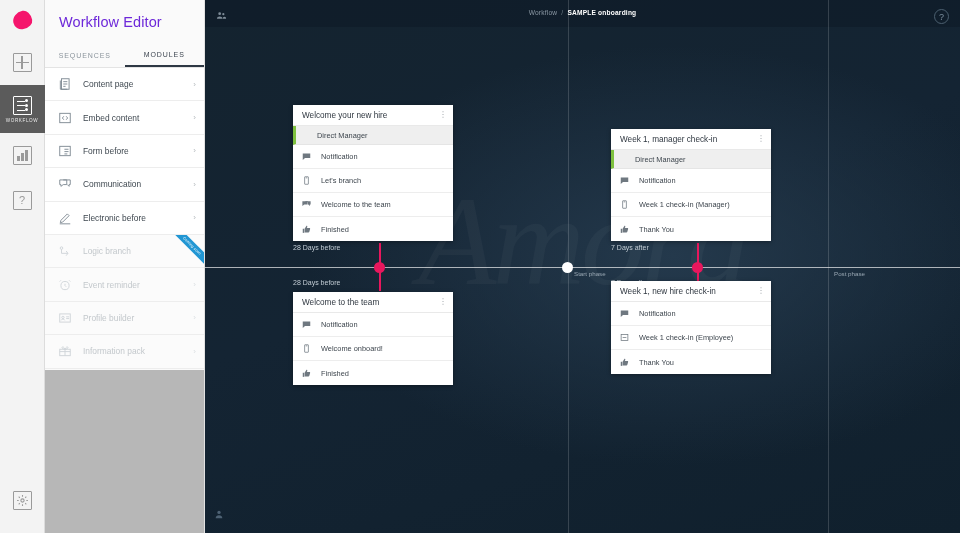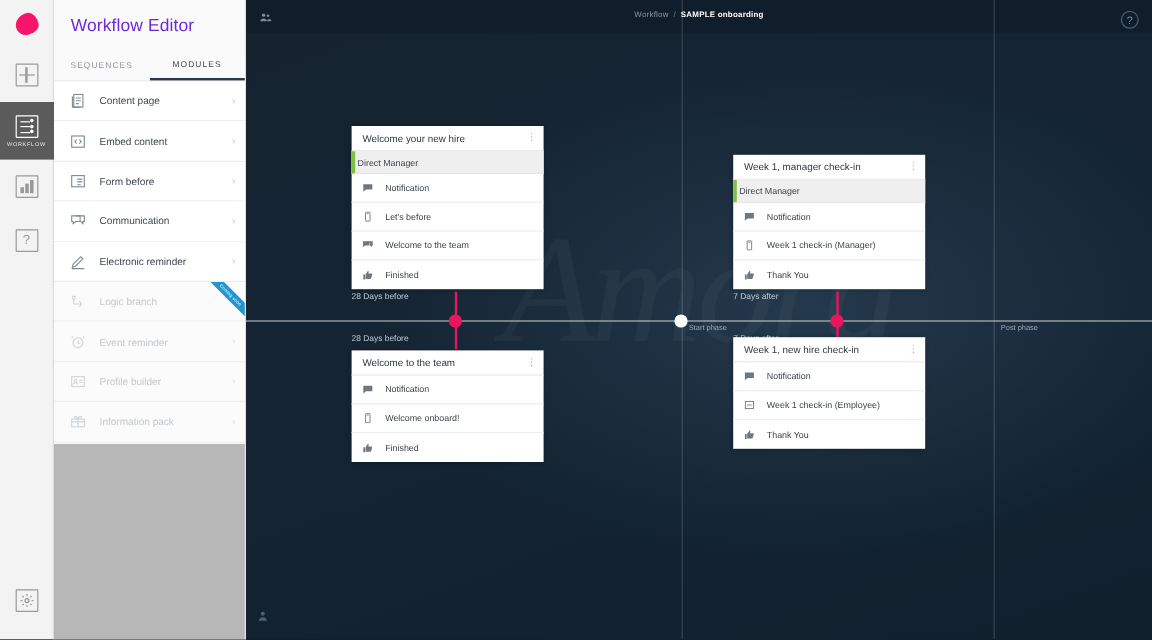--- a/index.html
+++ b/index.html
@@ -150,21 +150,21 @@
     position: absolute; width: 160px; background: #ffffff;
     box-shadow: 0 1px 4px rgba(0,0,0,.35);
   }
   .card-head {
     height: 21px; display: flex; align-items: center;
     padding: 0 6px 0 9px; border-bottom: 1px solid #e9e9e9;
     font-size: 8.2px; color: #2f3740;
   }
   .card-head .kebab { margin-left: auto; color: #9aa0a6; letter-spacing: 0; font-size: 8px; line-height: 4px; }
   .card-sub {
-    height: 19px; display: flex; align-items: center; padding-left: 2px;
+    height: 19px; display: flex; align-items: center; padding-left: 21px;
     background: #efefef; border-left: 3px solid #7ec13f; font-size: 7.4px; color: #3d454d;
     border-bottom: 1px solid #e5e5e5;
   }
   .row {
     height: 24px; display: flex; align-items: center; padding-left: 9px;
     border-bottom: 1px solid #ededed; font-size: 7.4px; color: #3d454d;
   }
   .row:last-child { border-bottom: none; }
   .row .r-ico { width: 11px; flex: 0 0 11px; color: #6f7880; display:flex; align-items:center; }
   .row .r-ico svg { width: 9px; height: 9px; }
@@ -274,21 +274,21 @@
         <div class="m-chev">›</div>
       </div>
 
       <div class="mod">
         <div class="m-ico">
           <svg viewBox="0 0 24 24" fill="none" stroke="currentColor" stroke-width="1.6">
               <path d="M4 20l4-1 11-11-3-3L5 16z"></path>
               <path d="M3 22h18"></path>
             </svg>
         </div>
-        <div class="m-label">Electronic reminder</div>
+        <div class="m-label">Electronic before</div>
         <div class="m-chev">›</div>
       </div>
 
       <div class="mod disabled">
         <div class="m-ico">
           <svg viewBox="0 0 24 24" fill="none" stroke="currentColor" stroke-width="1.6">
               <circle cx="6" cy="7" r="2.2"></circle>
               <path d="M6 9v7h11"></path>
               <path d="M14 12l3 4-3 4"></path>
             </svg>
@@ -393,21 +393,21 @@
           </div>
         <div class="r-label">Notification</div>
       </div>
       <div class="row">
         <div class="r-ico">
             <svg viewBox="0 0 24 24" fill="none" stroke="currentColor" stroke-width="2">
               <rect x="7" y="2" width="10" height="20" rx="1"></rect>
               <path d="M10 5h4"></path>
             </svg>
           </div>
-        <div class="r-label">Let's before</div>
+        <div class="r-label">Let's branch</div>
       </div>
       <div class="row">
         <div class="r-ico">
             <svg viewBox="0 0 24 24" fill="currentColor">
               <path d="M1 3h14v9H6l-5 4z"></path>
               <path d="M9 3h14v9h-2v4l-4-4h-1V6H9z"></path>
             </svg>
           </div>
         <div class="r-label">Welcome to the team</div>
       </div>

